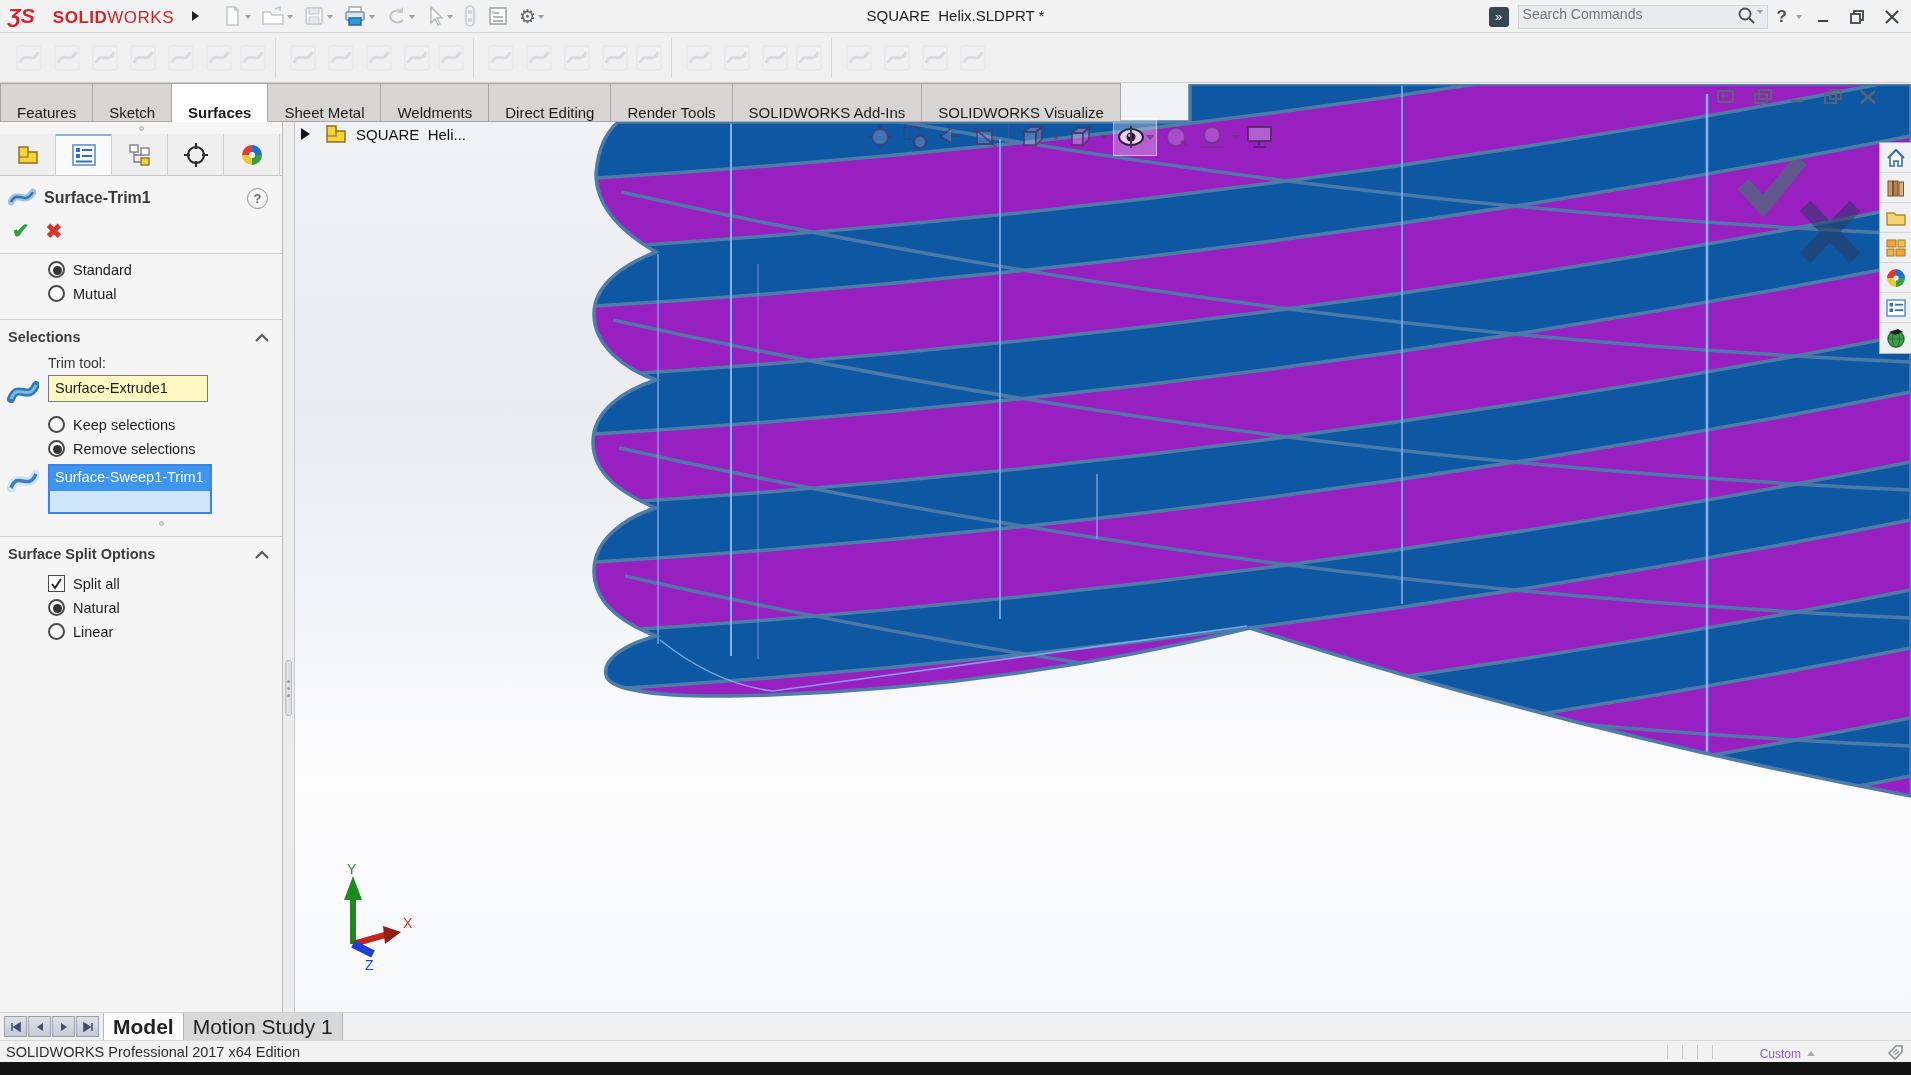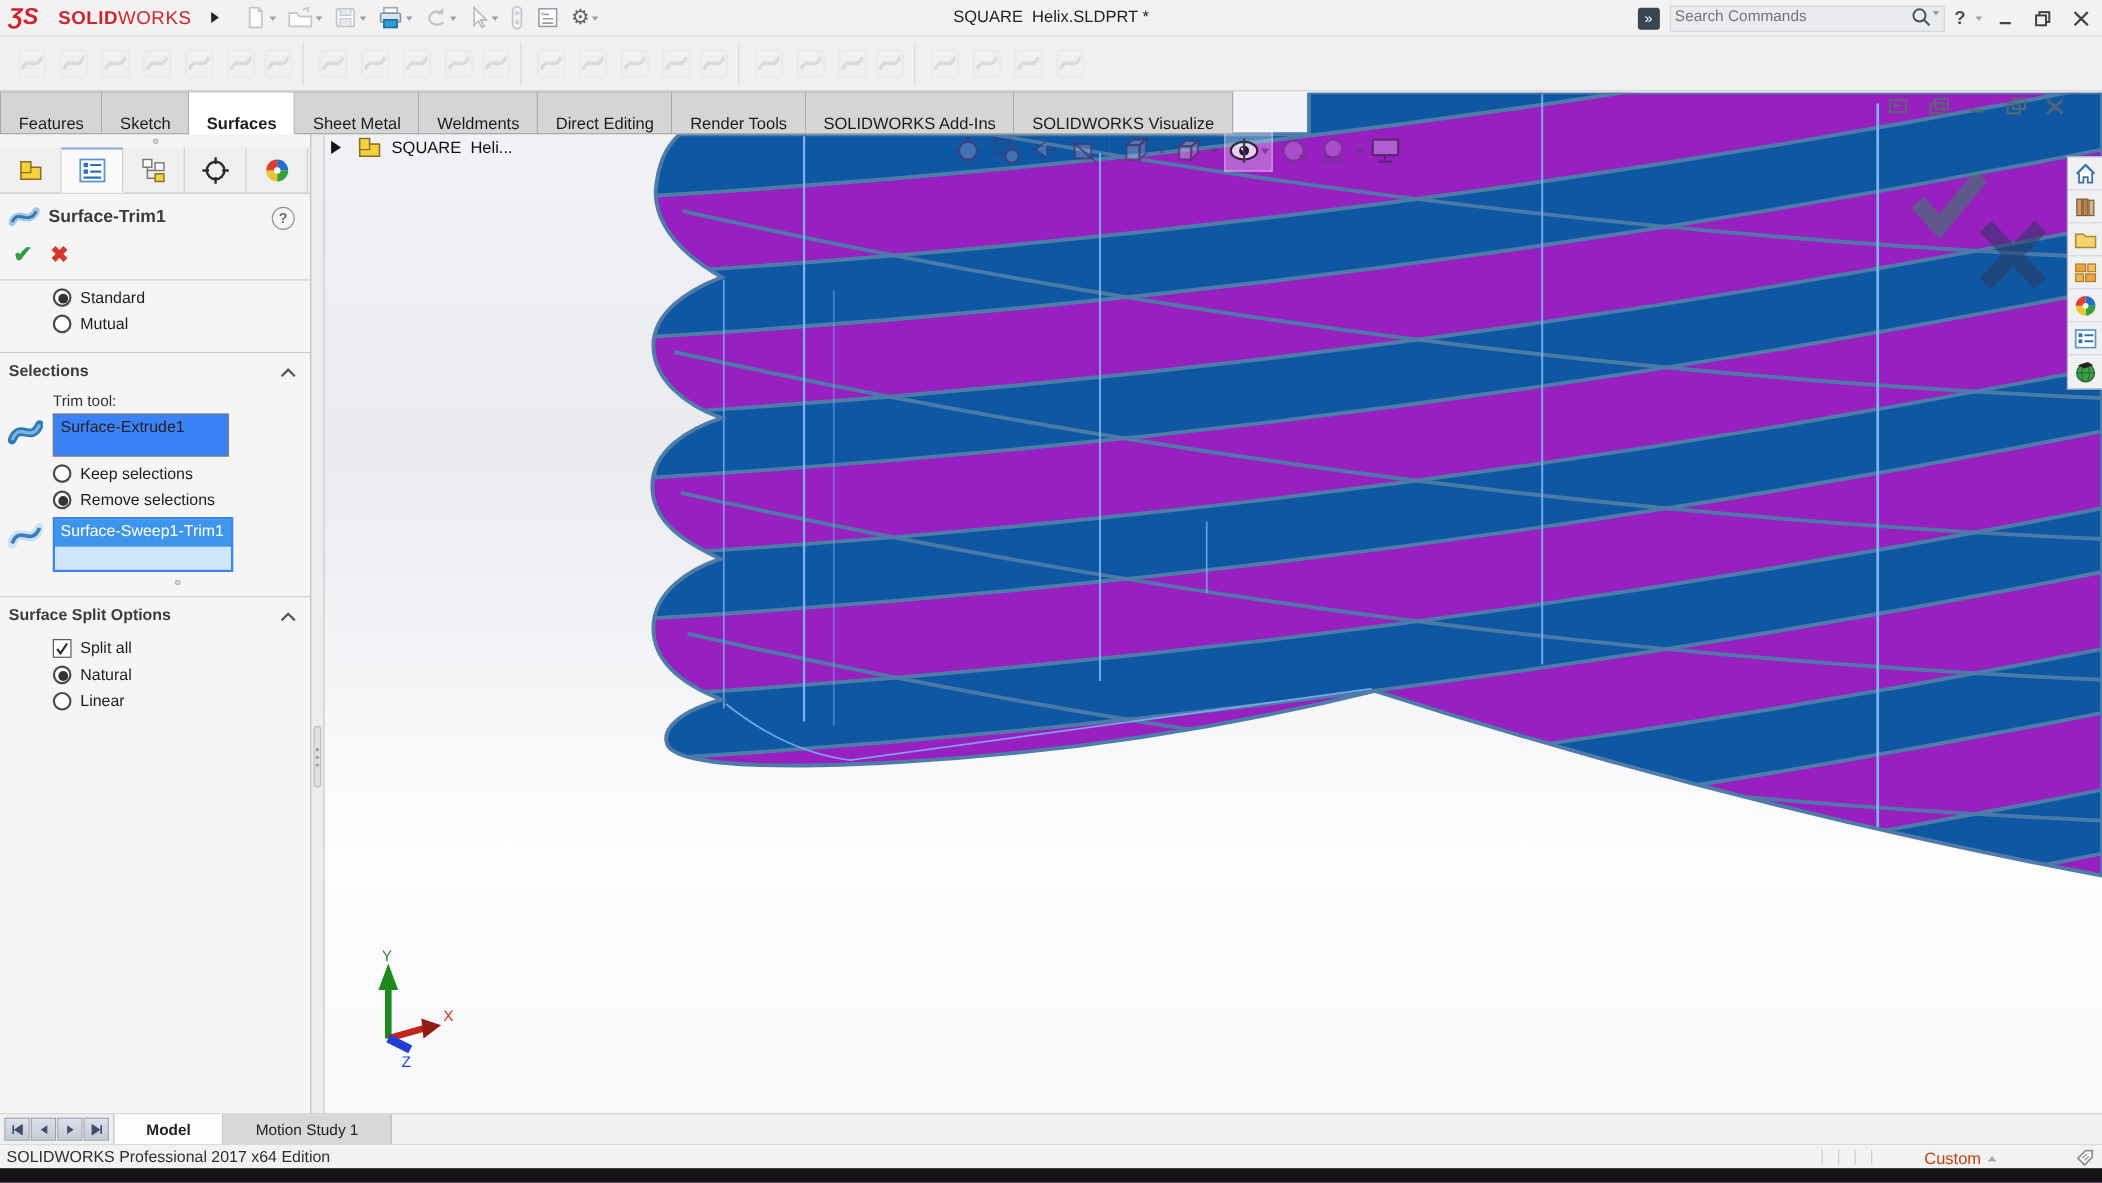--- a/index.html
+++ b/index.html
@@ -64,44 +64,44 @@
   .group-h{display:flex;align-items:center;padding:9px 12px 6px 8px}
   .group-h span{font-size:14.5px;font-weight:bold;color:#3c3c3c;flex:1}
   .group-b{padding-bottom:10px;border-bottom:1px solid #cfcfcf}
   .rrow{display:flex;align-items:center;gap:8px;margin:7px 0 7px 48px}
   .rb{width:17px;height:17px;border:2px solid #4a4a4a;border-radius:50%;background:#fff;position:relative;flex:none}
   .rb.sel:after{content:"";position:absolute;left:3px;top:3px;width:9px;height:9px;border-radius:50%;background:#333}
   .cb{width:17px;height:17px;border:1.5px solid #4a4a4a;background:#fff;flex:none;display:flex;align-items:center;justify-content:center}
   .rlabel{font-size:14.5px;color:#1c1c1c}
   .slabel{font-size:14px;color:#333;margin:4px 0 2px 48px}
   .selrow{display:flex;align-items:flex-start;gap:9px;margin:4px 0 4px 7px}
-  .textbox{width:160px;height:39px;border:1px solid #7a7a7a;background:#3b82f6;font-size:14.5px;color:#222;padding:4px 0 0 6px}
+  .textbox{width:160px;height:27px;border:1px solid #7a7a7a;background:#fef9c3;font-size:14.5px;color:#222;padding:4px 0 0 6px}
   .listbox{width:164px;height:50px;border:2px solid #3b82f6;background:#cfe6fb}
   .listrow{height:25px;background:var(--selection);color:#fff;font-size:14.5px;padding:3px 0 0 5px;white-space:nowrap;overflow:hidden}
   .gripdot{display:flex;justify-content:center;padding:3px 0 0 40px}
 
   
   .vsplit{position:absolute;left:283px;top:122px;width:12px;height:890px;background:#ededee;border-right:1px solid #c9c9c9;z-index:25}
   .vhandle{position:absolute;left:2px;top:538px;width:7px;height:56px;background:#dfe0e2;border:1px solid #bcbcbe;border-radius:3px;display:flex;flex-direction:column;align-items:center;justify-content:center;gap:4px}
   .vhandle i{width:3px;height:3px;border-radius:50%;background:#9a9a9c}
 
   
   .taskpane{position:absolute;right:0;top:142px;width:32px;background:#eef0f2;border:1px solid #a9b4c2;border-right:none;z-index:35}
   .tpbtn{height:30px;display:flex;align-items:center;justify-content:center;border-bottom:1px solid #d4d7db}
 
   
   .bottombar{position:absolute;left:0;top:1012px;width:1911px;height:28px;background:#f0f0f0;border-top:1px solid #d2d2d2;display:flex;align-items:stretch;z-index:45}
   .navbtns{display:flex;align-items:center;gap:1px;padding:0 4px}
   .navb{width:23px;height:21px;background:linear-gradient(#dde0e7,#c5cad4);border:1px solid #98a0ae;display:flex;align-items:center;justify-content:center}
-  .dtab{padding:0 29px;display:flex;align-items:center;font-size:14px;color:#222;background:#d8d8d8;border-right:1px solid #b5b5b5}
+  .dtab{padding:0 9px;display:flex;align-items:center;font-size:21px;color:#222;background:#d8d8d8;border-right:1px solid #b5b5b5}
   .dtab.active{background:#fdfdfd;font-weight:bold;border-left:1px solid #b5b5b5}
   .statusbar{position:absolute;left:0;top:1040px;width:1911px;height:22px;background:#f2f2f2;border-top:1px solid #dadada;display:flex;align-items:center;z-index:45}
   .status-left{font-size:14.5px;color:#2e2e2e;padding-left:6px;flex:1}
   .ssep{width:1px;height:14px;background:#c9c9c9;margin:0 7px}
-  .custom{font-size:15px;color:#c2410c;margin:4px 6px 0 40px}
+  .custom{font-size:12px;color:#8b5cf6;margin:4px 6px 0 40px}
   .caru{width:0;height:0;border:4px solid transparent;border-bottom:5px solid #a9adb2;margin-right:70px}
   .blackstrip{position:absolute;left:0;top:1062px;width:1911px;height:13px;background:#141414;z-index:45}
 </style>
 </head>
 <body>
 
 <div id="app">
 
   <div class="titlebar">
     <div class="logo">

